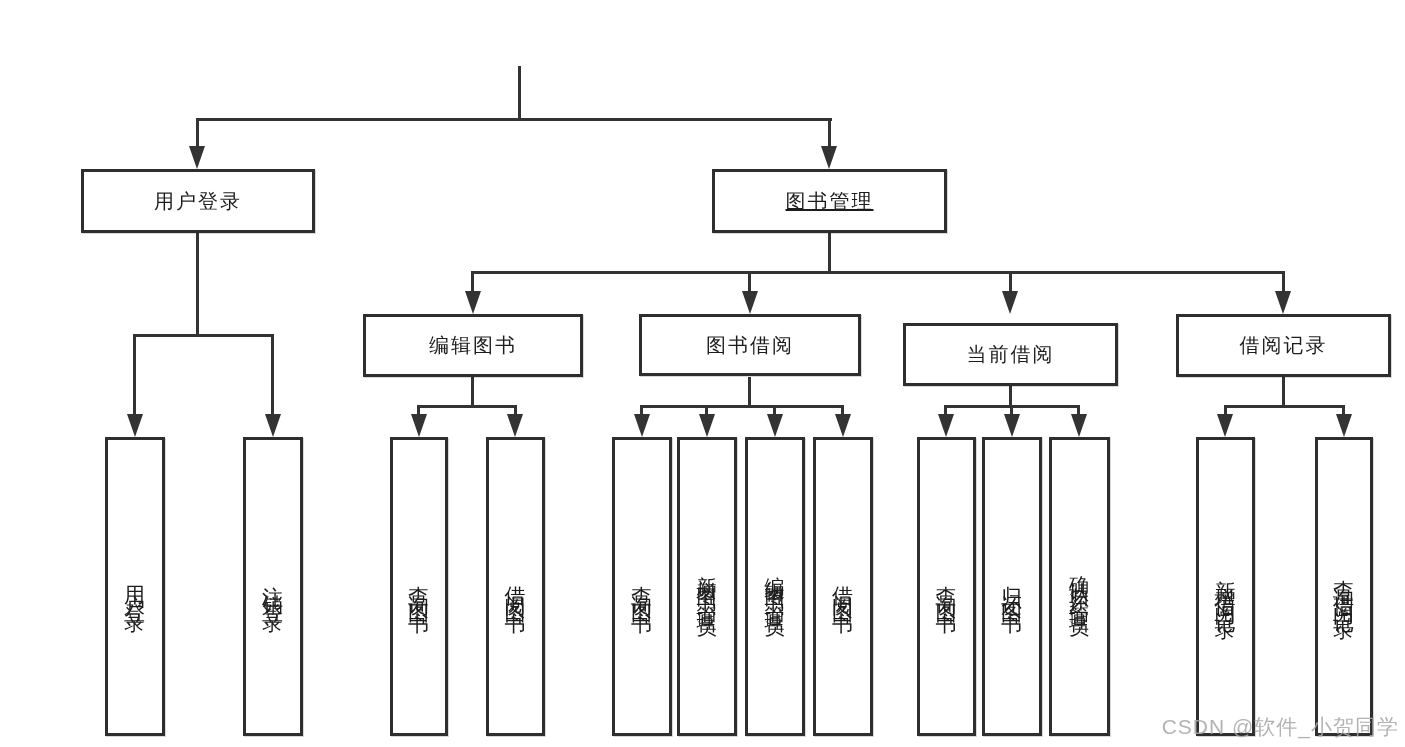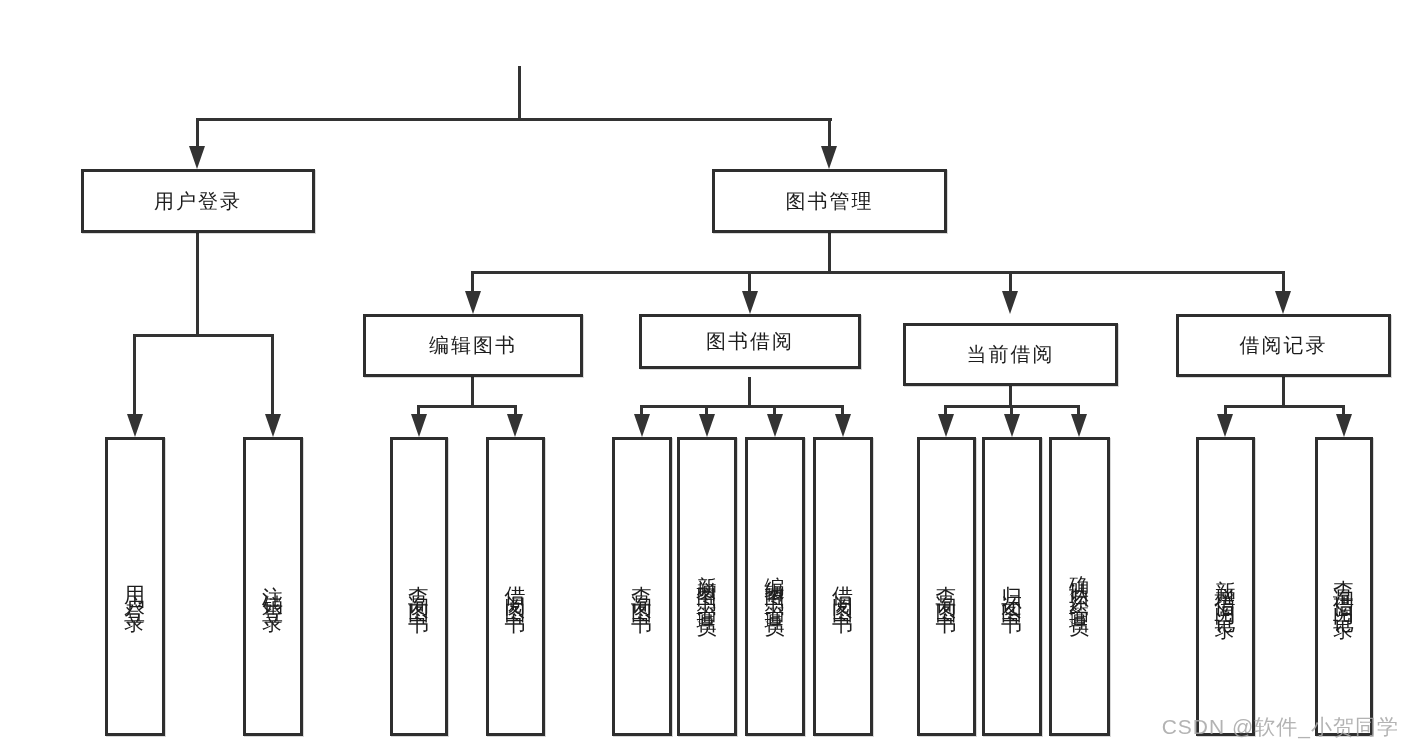--- a/index.html
+++ b/index.html
@@ -95,28 +95,28 @@
   <div class="h" style="left:1224px;top:405px;width:120px;"></div>
   <div class="v" style="left:1224px;top:405px;height:12px;"></div>
   <div class="arr" style="left:1217px;top:414px;"></div>
   <div class="v" style="left:1342px;top:405px;height:12px;"></div>
   <div class="arr" style="left:1336px;top:414px;"></div>
 
 
   <div class="box" style="left:81px;top:169px;width:234px;height:64px;">
     <span>用户登录</span>
   </div>
-  <div class="box" style="left:712px;top:169px;width:235px;height:64px;">
+  <div class="box" style="left:712px;top:169px;width:235px;height:64px;text-decoration:underline;">
     <span>图书管理</span>
   </div>
 
   <div class="box" style="left:363px;top:314px;width:220px;height:63px;">
     <span>编辑图书</span>
   </div>
-  <div class="box" style="left:639px;top:314px;width:222px;height:55px;">
+  <div class="box" style="left:639px;top:314px;width:222px;height:62px;">
     <span>图书借阅</span>
   </div>
   <div class="box" style="left:903px;top:314px;width:215px;height:63px;margin-top:9px;">
     <span>当前借阅</span>
   </div>
   <div class="box" style="left:1176px;top:314px;width:215px;height:63px;">
     <span>借阅记录</span>
   </div>
 
   <div class="vbox" style="left:105px;top:437px;width:60px;height:299px;">

